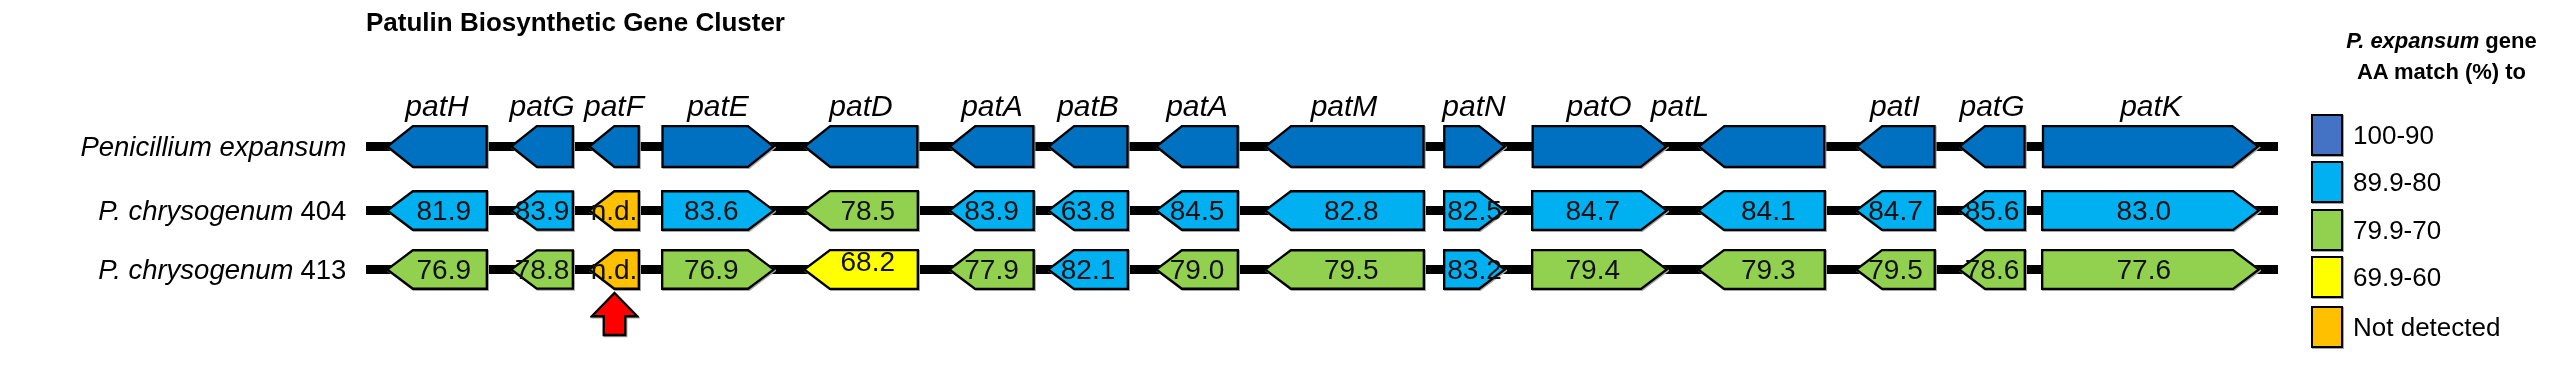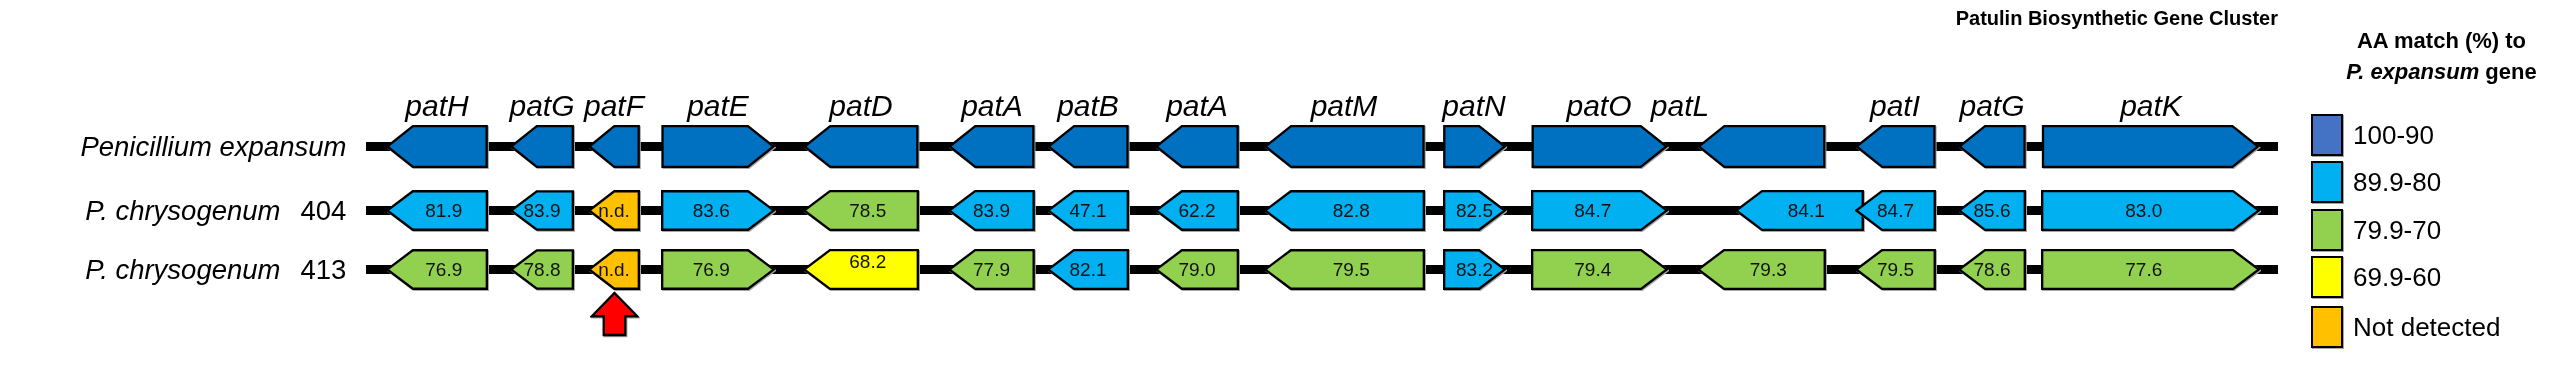--- a/index.html
+++ b/index.html
@@ -1,36 +1,36 @@
 <!DOCTYPE html>
 <html style="font-size:9.4px"><head>
 <meta charset="utf-8">
 <style>
   html,body{margin:0;padding:0;background:#ffffff;}
   .canvas{
     position:relative;width:2576px;height:366px;background:#ffffff;
     font-family:"Liberation Sans",sans-serif;overflow:hidden;color:#000;
   }
   .title{
-    position:absolute;left:366px;width:1912px;top:7px;text-align:right;
-    font-size:20px;font-weight:bold;white-space:nowrap;
+    position:absolute;left:366px;width:1912px;top:7px;text-align:left;
+    font-size:26px;font-weight:bold;white-space:nowrap;
   }
   .gene-name-label{
     position:absolute;top:89px;transform:translateX(-50%);
     font-style:italic;font-size:30px;line-height:34px;white-space:nowrap;
   }
   .species-label{
     position:absolute;left:23.4px;width:323px;height:33px;line-height:33px;
     text-align:right;font-size:27.5px;font-style:italic;white-space:nowrap;
   }
-  .species-label .strain{font-style:normal;margin-left:20px;}
+  .species-label .strain{font-style:normal;margin-left:7px;}
   .backbone{position:absolute;left:366px;width:1912px;height:9.4px;background:#000;}
   .gene-arrow{position:absolute;display:flex;align-items:center;justify-content:center;}
   .gene-arrow svg{position:absolute;left:0;top:0;filter:drop-shadow(1.2px 1.8px 0 #a6a6a6);}
-  .gene-value{position:relative;z-index:2;font-size:19px;color:#111;white-space:nowrap;}
+  .gene-value{position:relative;z-index:2;font-size:28px;color:#111;white-space:nowrap;}
   .legend-header{
     position:absolute;left:2307px;width:269px;top:26px;text-align:center;
     font-size:22px;font-weight:bold;line-height:1.4;
   }
   .legend-header .it{font-style:italic;}
   .legend-swatch{
     position:absolute;left:2311px;width:32px;height:42px;
     border:2.3px solid #000;box-sizing:border-box;filter:drop-shadow(1.2px 1.8px 0 #a6a6a6);
   }
   .legend-label{
@@ -39,22 +39,22 @@
   }
   .marker-arrow{position:absolute;filter:drop-shadow(1.2px 1.8px 0 #a6a6a6);}
 </style>
 </head>
 <body>
 
 <div class="canvas">
   <div class="title">Patulin Biosynthetic Gene Cluster</div>
 
   <div class="legend-header">
+    <div><span class="it">P. expansum</span><span> gene</span></div>
     <div>AA match (%) to</div>
-    <div><span class="it">P. expansum</span><span> gene</span></div>
   </div>
 
   <div id="built-root">
       <div class="gene-name-label" style="left: 437px;">patH</div>
       <div class="gene-name-label" style="left: 542px;">patG</div>
       <div class="gene-name-label" style="left: 614px;">patF</div>
       <div class="gene-name-label" style="left: 718px;">patE</div>
       <div class="gene-name-label" style="left: 861px;">patD</div>
       <div class="gene-name-label" style="left: 992px;">patA</div>
       <div class="gene-name-label" style="left: 1088px;">patB</div>
@@ -178,47 +178,47 @@
       <div class="gene-arrow" style="left: 948px; top: 190px; width: 87px; height: 41px;">
         <svg width="87" height="41" viewBox="0 0 148 70">
           <polygon points="46,2 146,2 146,68 46,68 2,35" fill="#00B0F0" stroke="#000" stroke-width="4" stroke-linejoin="miter"></polygon>
         </svg>
         <div class="gene-value">83.9</div>
       </div>
       <div class="gene-arrow" style="left: 1047px; top: 190px; width: 82px; height: 41px;">
         <svg width="82" height="41" viewBox="0 0 140 70">
           <polygon points="46,2 138,2 138,68 46,68 2,35" fill="#00B0F0" stroke="#000" stroke-width="4" stroke-linejoin="miter"></polygon>
         </svg>
-        <div class="gene-value">47.1</div>
+        <div class="gene-value">63.8</div>
       </div>
       <div class="gene-arrow" style="left: 1155px; top: 190px; width: 84px; height: 41px;">
         <svg width="84" height="41" viewBox="0 0 144 70">
           <polygon points="46,2 142,2 142,68 46,68 2,35" fill="#00B0F0" stroke="#000" stroke-width="4" stroke-linejoin="miter"></polygon>
         </svg>
-        <div class="gene-value">62.2</div>
+        <div class="gene-value">84.5</div>
       </div>
       <div class="gene-arrow" style="left: 1264px; top: 190px; width: 161px; height: 41px;">
         <svg width="161" height="41" viewBox="0 0 276 70">
           <polygon points="46,2 274,2 274,68 46,68 2,35" fill="#00B0F0" stroke="#000" stroke-width="4" stroke-linejoin="miter"></polygon>
         </svg>
         <div class="gene-value" style="padding-left: 13.5px;">82.8</div>
       </div>
       <div class="gene-arrow" style="left: 1443px; top: 190px; width: 63px; height: 41px;">
         <svg width="63" height="41" viewBox="0 0 108 70">
           <polygon points="2,2 62,2 106,35 62,68 2,68" fill="#00B0F0" stroke="#000" stroke-width="4" stroke-linejoin="miter"></polygon>
         </svg>
         <div class="gene-value">82.5</div>
       </div>
       <div class="gene-arrow" style="left: 1531px; top: 190px; width: 137px; height: 41px;">
         <svg width="137" height="41" viewBox="0 0 234 70">
           <polygon points="2,2 188,2 232,35 188,68 2,68" fill="#00B0F0" stroke="#000" stroke-width="4" stroke-linejoin="miter"></polygon>
         </svg>
         <div class="gene-value" style="padding-right: 13.5px;">84.7</div>
       </div>
-      <div class="gene-arrow" style="left: 1735px; top: 190px; width: 129px; height: 41px;">
+      <div class="gene-arrow" style="left: 1697px; top: 190px; width: 129px; height: 41px;">
         <svg width="129" height="41" viewBox="0 0 220 70">
           <polygon points="46,2 218,2 218,68 46,68 2,35" fill="#00B0F0" stroke="#000" stroke-width="4" stroke-linejoin="miter"></polygon>
         </svg>
         <div class="gene-value" style="padding-left: 13.5px;">84.1</div>
       </div>
       <div class="gene-arrow" style="left: 1855px; top: 190px; width: 81px; height: 41px;">
         <svg width="81" height="41" viewBox="0 0 138 70">
           <polygon points="46,2 136,2 136,68 46,68 2,35" fill="#00B0F0" stroke="#000" stroke-width="4" stroke-linejoin="miter"></polygon>
         </svg>
         <div class="gene-value">84.7</div>

